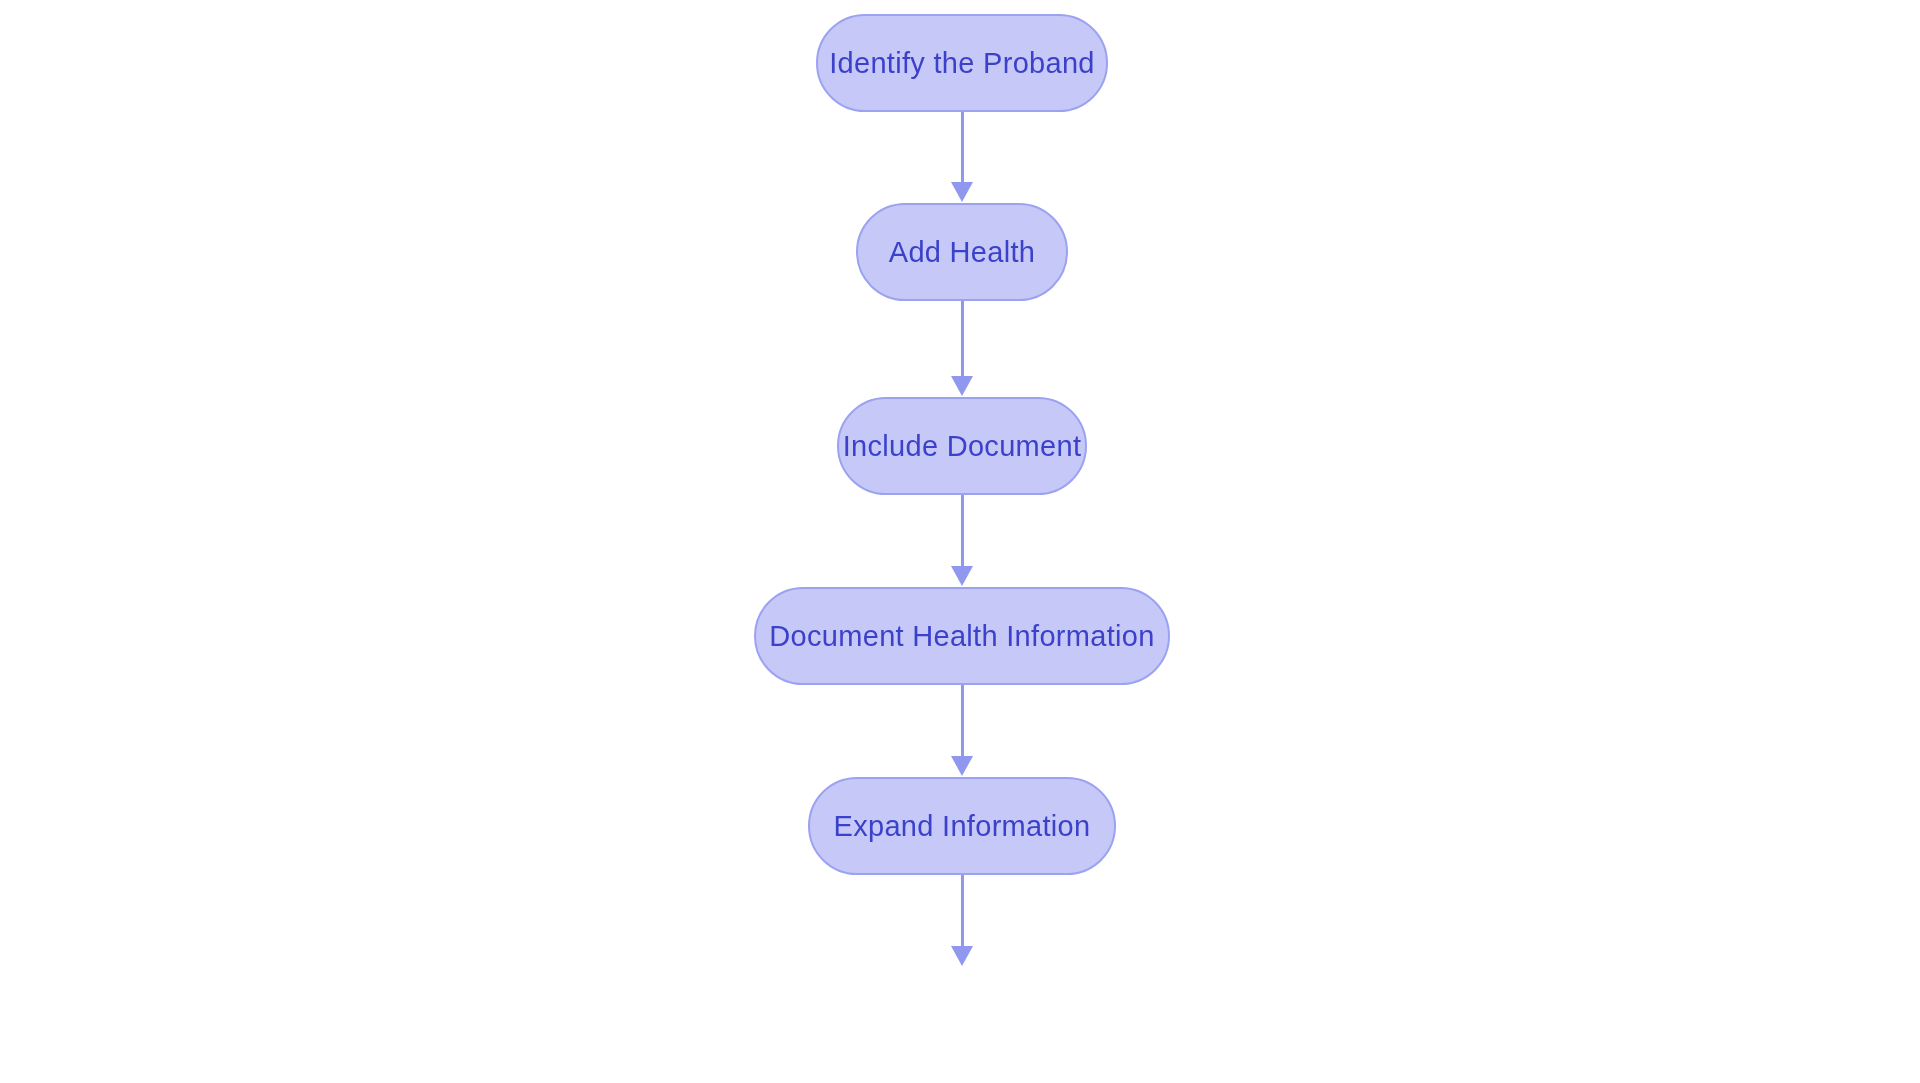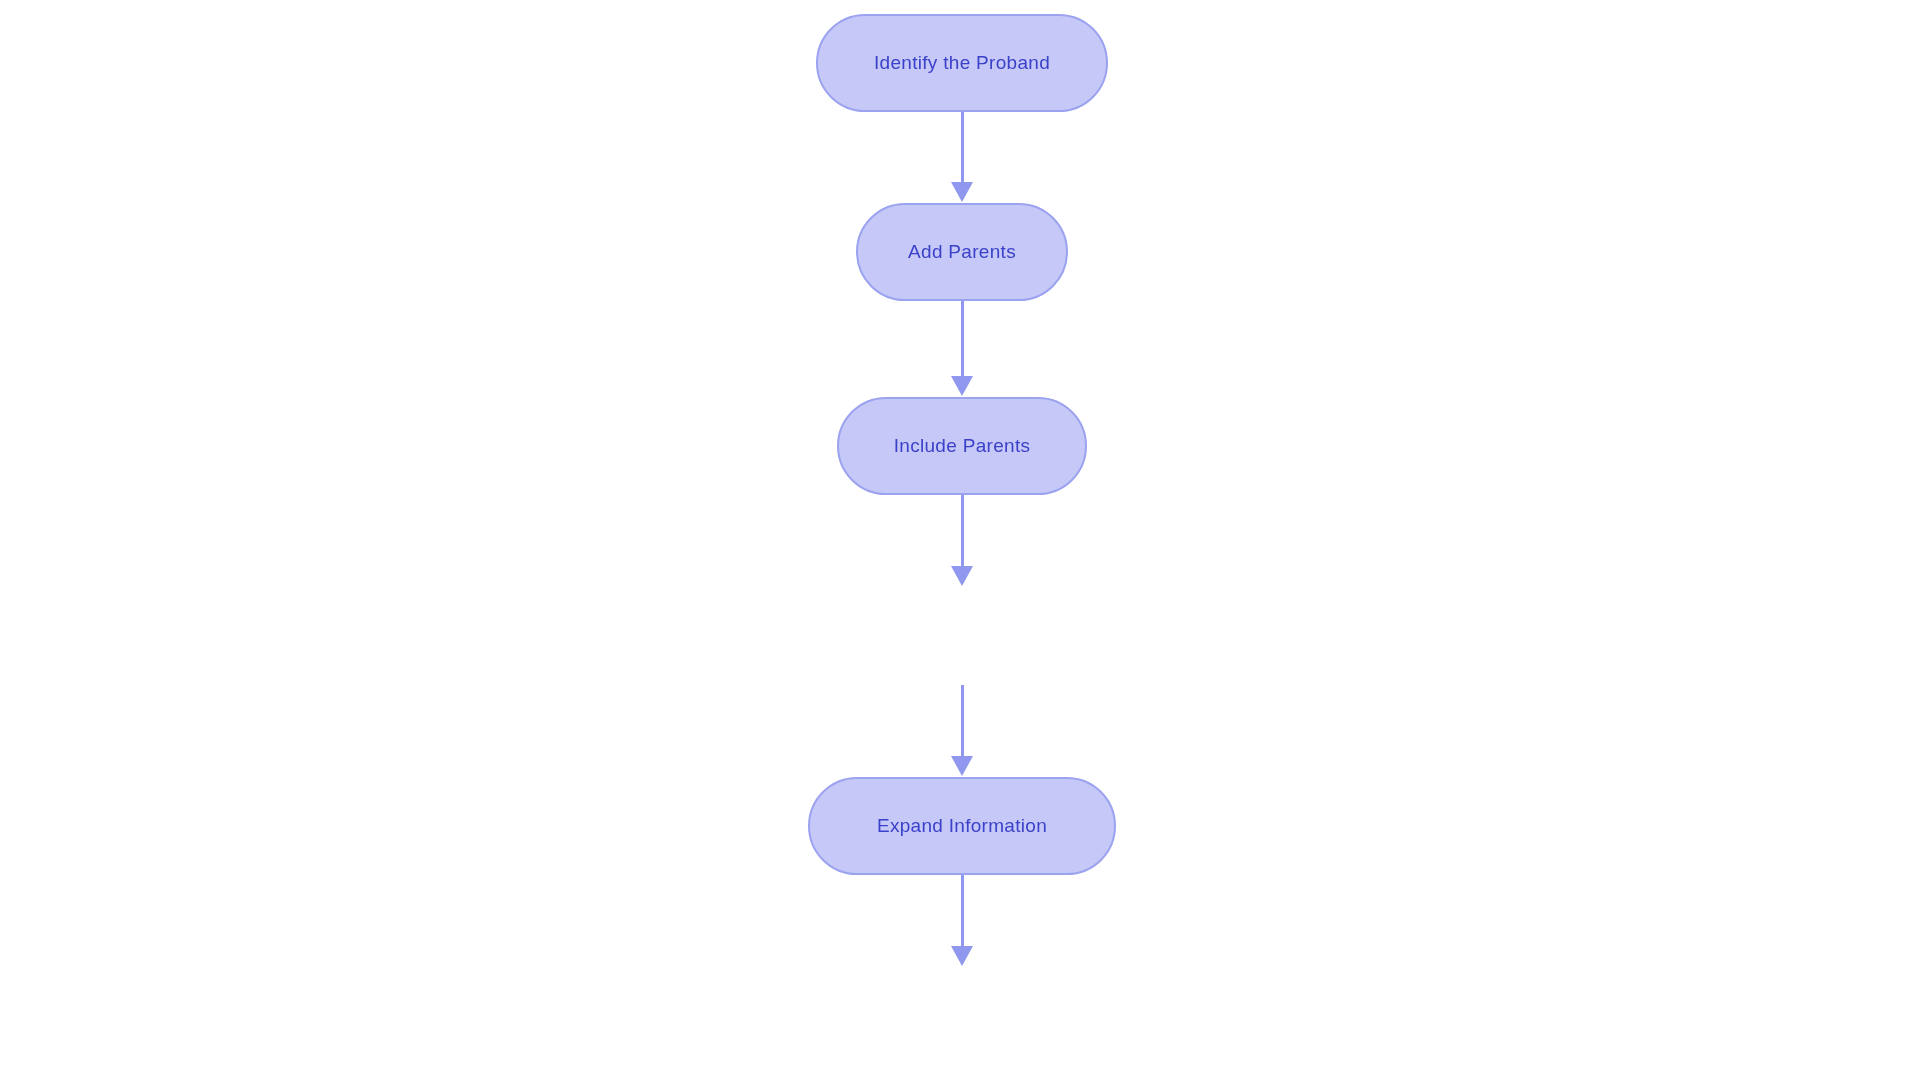--- a/index.html
+++ b/index.html
@@ -24,21 +24,21 @@
     height: 98px;
     border-radius: 49px;
     background: var(--node_fill);
     border: 2px solid var(--node_border);
     display: flex;
     align-items: center;
     justify-content: center;
   }
   .flow-node .node-label {
     color: var(--node_text);
-    font-size: 19px;
+    font-size: 29px;
     letter-spacing: 0.3px;
     white-space: nowrap;
   }
   .flow-arrow {
     position: absolute;
     left: 951px;           
     width: 22px;
   }
   .flow-arrow .arrow-line {
     position: absolute;
@@ -80,37 +80,40 @@
   <div id="node-0" class="flow-node">
     <span class="node-label">Identify the Proband</span>
   </div>
 
   <div id="arrow-0" class="flow-arrow">
     <span class="arrow-line"></span>
     <span class="arrow-head"></span>
   </div>
 
   <div id="node-1" class="flow-node">
-    <span class="node-label">Add Parents</span>
+    <span class="node-label">Add Health</span>
   </div>
 
   <div id="arrow-1" class="flow-arrow">
     <span class="arrow-line"></span>
     <span class="arrow-head"></span>
   </div>
 
   <div id="node-2" class="flow-node">
-    <span class="node-label">Include Parents</span>
+    <span class="node-label">Include Document</span>
   </div>
 
   <div id="arrow-2" class="flow-arrow">
     <span class="arrow-line"></span>
     <span class="arrow-head"></span>
   </div>
 
+  <div id="node-3" class="flow-node">
+    <span class="node-label">Document Health Information</span>
+  </div>
 
   <div id="arrow-3" class="flow-arrow">
     <span class="arrow-line"></span>
     <span class="arrow-head"></span>
   </div>
 
   <div id="node-4" class="flow-node">
     <span class="node-label">Expand Information</span>
   </div>
 

